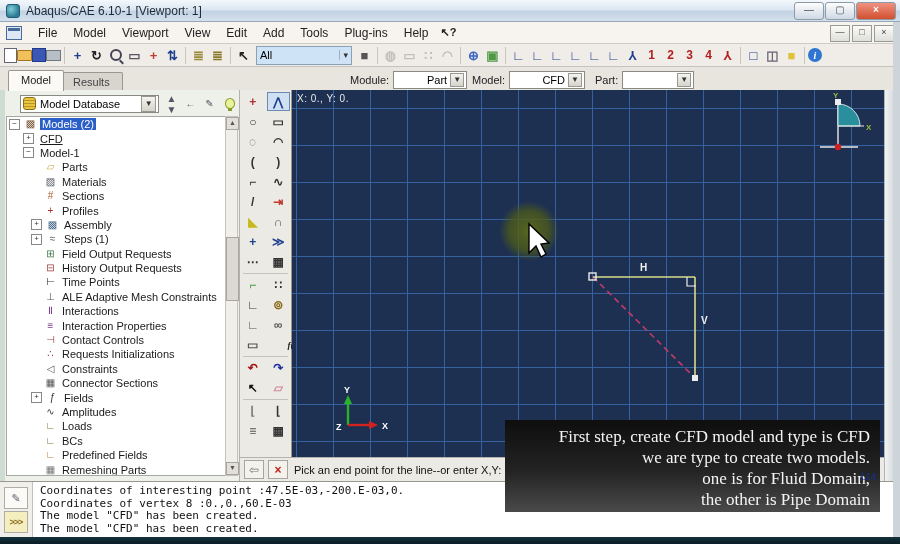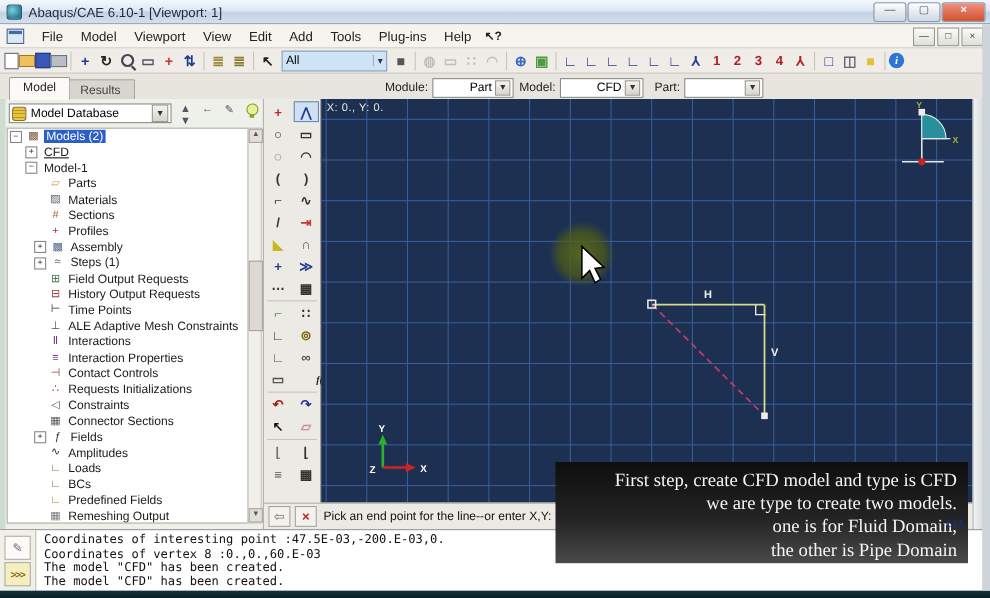--- a/index.html
+++ b/index.html
@@ -57,21 +57,21 @@
   .ctx-field{position:absolute;top:4px;display:flex;align-items:center;}
   .ctx-label{font-size:11px;color:#222;margin-right:4px;}
   .ctx-combo{display:inline-flex;align-items:center;justify-content:flex-end;height:16px;background:#fff;
     border:1px solid #8a8a84;font-size:11px;padding:0 2px;}
   .ctx-combo .arr{width:12px;height:12px;background:linear-gradient(#f4f4f0,#d6d4cc);border:1px solid #9a978f;
     font-size:8px;line-height:11px;text-align:center;margin-left:3px;color:#333;}
   
   #tree-panel{position:absolute;left:0;top:90px;width:240px;height:391px;background:#eef0ea;
     border-right:1px solid #b5b2ac;box-sizing:border-box;}
   #tree-panel:before{content:"";position:absolute;left:0;top:0;bottom:0;width:5px;background:#cfdcd2;}
-  #tree-head{position:absolute;left:8px;top:4px;right:4px;height:19px;display:flex;}
+  #tree-head{position:absolute;left:20px;top:4px;right:4px;height:19px;display:flex;align-items:center;}
   #db-combo{display:flex;align-items:center;width:148px;height:18px;background:#fff;border:1px solid #8a8a84;padding:0 2px;box-sizing:border-box;}
   #db-icon{width:11px;height:11px;background:repeating-linear-gradient(#e8c53a 0 2px,#b8952a 2px 3px);
     border:1px solid #8a6b1a;border-radius:3px;margin-right:4px;}
   #db-combo .txt{font-size:11px;flex:1;}
   #db-combo .arr{width:13px;height:14px;background:linear-gradient(#f4f4f0,#d6d4cc);border:1px solid #9a978f;
     font-size:8px;line-height:13px;text-align:center;color:#333;}
   .th-btn{margin-left:5px;font-size:10px;color:#556;width:15px;text-align:center;}
   #bulb-icon{width:9px;height:9px;border-radius:50%;background:#e9f29a;border:1px solid #8a9a2a;margin-left:8px;position:relative;}
   #bulb-icon:after{content:"";position:absolute;left:2px;top:9px;width:4px;height:3px;background:#8a9a2a;}
   #tree-box{position:absolute;left:6px;top:26px;width:220px;height:360px;background:#fff;
@@ -371,21 +371,21 @@
         <span class="lbl">BCs</span>
       </div>
       <div class="tree-row" style="padding-left: 24px;">
         <span class="spacer"></span>
         <span class="ticon" style="color: rgb(192, 122, 42);">∟</span>
         <span class="lbl">Predefined Fields</span>
       </div>
       <div class="tree-row" style="padding-left: 24px;">
         <span class="spacer"></span>
         <span class="ticon" style="color: rgb(119, 119, 119);">▦</span>
-        <span class="lbl">Remeshing Output</span>
+        <span class="lbl">Remeshing Parts</span>
       </div>
     </div>
   <div id="tree-scroll">
     <span class="sc-arr" style="top:0;">▲</span>
     <span id="tree-thumb"></span>
     <span class="sc-arr" style="bottom:0;">▼</span>
   </div>
 </div>
 
 <div id="toolbox">

